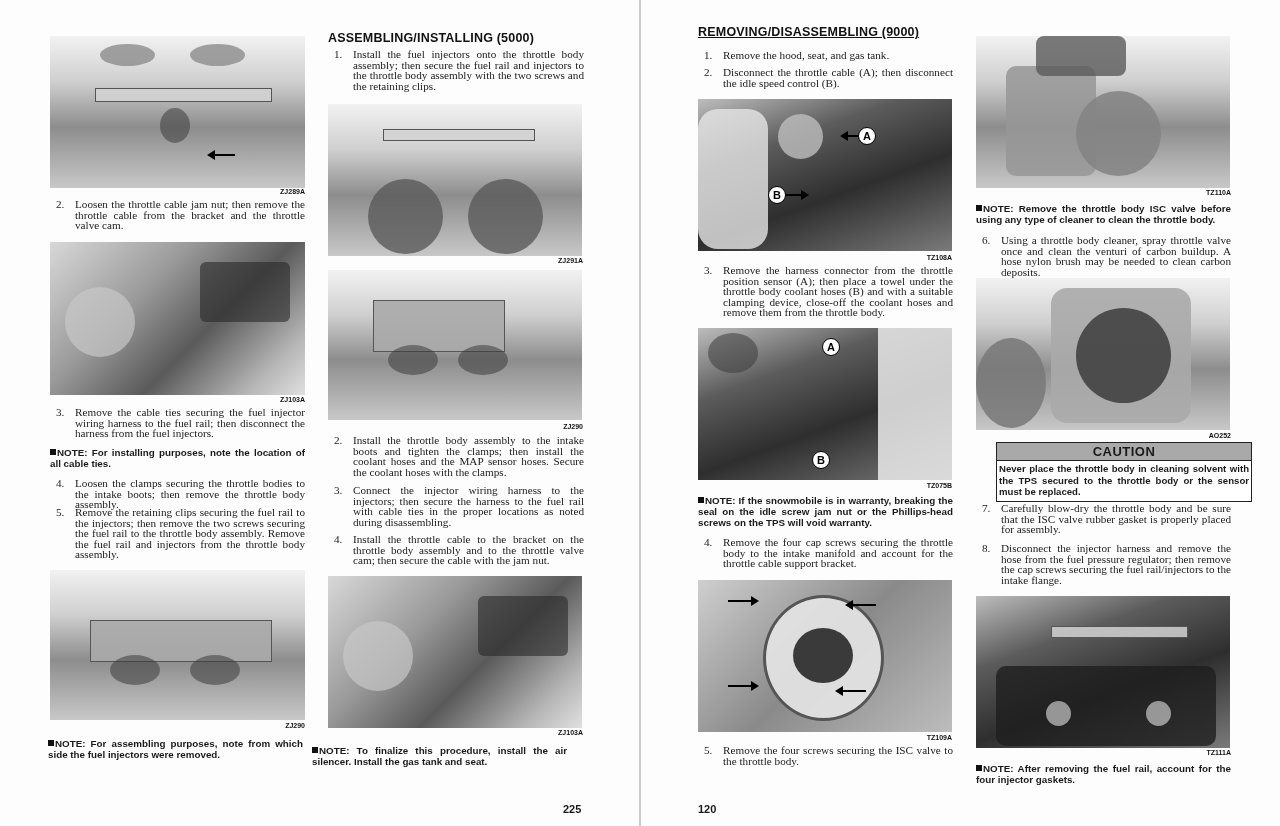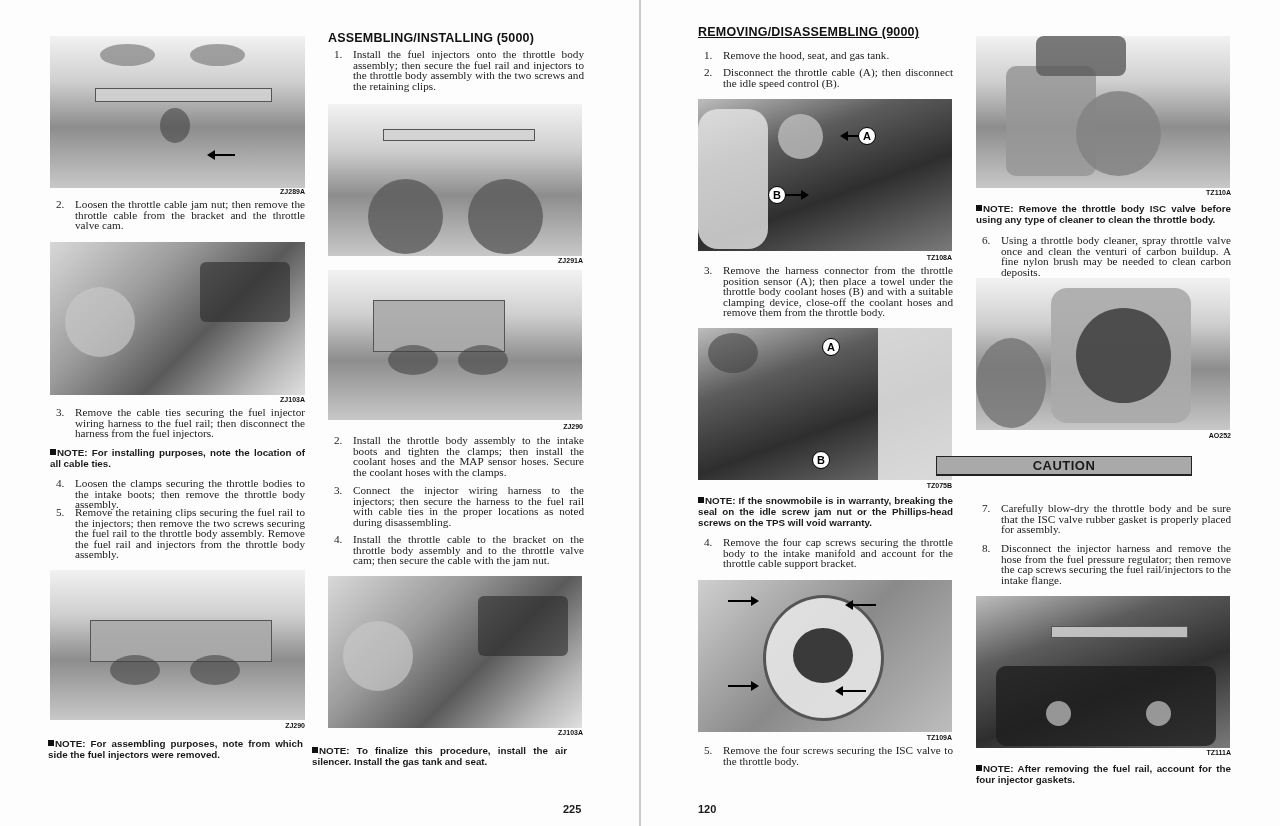--- a/index.html
+++ b/index.html
@@ -16,21 +16,21 @@
   .photo .arrow.right::after { right:-8px; border-left:8px solid #000; }
   .photo .callout { position:absolute; width:16px; height:16px; border-radius:50%; background:#fff; border:1.5px solid #000; font:bold 11px "Liberation Sans", sans-serif; text-align:center; line-height:16px; color:#000; }
   .cap { position:absolute; font:bold 7px "Liberation Sans", sans-serif; text-align:right; color:#111; }
   .heading { position:absolute; font:bold 12.5px "Liberation Sans", sans-serif; letter-spacing:0.2px; color:#111; }
   .step { position:absolute; font-size:11.2px; line-height:10.6px; text-align:justify; }
   .step .num { position:absolute; left:0; top:0; }
   .step .txt { display:block; margin-left:19px; }
   .note { position:absolute; font:bold 9.8px "Liberation Sans", sans-serif; line-height:11px; text-align:justify; }
   .note .sq { display:inline-block; width:6px; height:6px; background:#111; margin-right:1px; vertical-align:1px; }
   .pagenum { position:absolute; font:bold 11px "Liberation Sans", sans-serif; }
-  .caution { position:absolute; left:936px; top:442px; width:254px; border:1.5px solid #222; background:#fff;margin-top:14px; }
+  .caution { position:absolute; left:996px; top:442px; width:254px; border:1.5px solid #222; background:#fff; }
   .caution .hd { background:#a9a9a9; text-align:center; font:bold 13px "Liberation Sans", sans-serif; padding:1px 0; border-bottom:1.5px solid #222; letter-spacing:0.5px; }
   .caution .bd { font:bold 9.6px "Liberation Sans", sans-serif; line-height:11.5px; padding:2px 2px 3px 2px; text-align:justify; }
 </style>
 </head>
 <body>
 
 <div class="divider"></div>
 
 <div>
 
@@ -179,31 +179,32 @@
     <div class="shape" style="left:30px;top:30px;width:90px;height:110px;background:rgba(150,150,150,0.85);border-radius:10px"></div>
     <div class="shape" style="left:60px;top:0;width:90px;height:40px;background:rgba(90,90,90,0.8);border-radius:8px"></div>
     <div class="shape" style="left:100px;top:55px;width:85px;height:85px;background:rgba(130,130,130,0.85)"></div>
   </div>
   <div class="cap" style="left:1176px;top:189px;width:55px;">TZ110A</div>
   <div class="note" style="left:976px;top:203px;width:255px;">
     <span class="sq"></span><span>NOTE: Remove the throttle body ISC valve before using any type of cleaner to clean the throttle body.</span>
   </div>
   <div class="step" style="left:982px;top:235px;width:249px;">
     <span class="num">6.</span>
-    <span class="txt">Using a throttle body cleaner, spray throttle valve once and clean the venturi of carbon buildup. A fine nylon brush may be needed to clean carbon deposits.</span>
+    <span class="txt">Using a throttle body cleaner, spray throttle valve once and clean the venturi of carbon buildup. A hose nylon brush may be needed to clean carbon deposits.</span>
   </div>
   <div class="photo light" style="left:976px;top:278px;width:254px;height:152px;">
     <div class="shape" style="left:75px;top:10px;width:140px;height:135px;background:rgba(170,170,170,0.9);border-radius:16px"></div>
     <div class="shape" style="left:100px;top:30px;width:95px;height:95px;background:rgba(60,60,60,0.85)"></div>
     <div class="shape" style="left:0;top:60px;width:70px;height:90px;background:rgba(120,120,120,0.85)"></div>
   </div>
   <div class="cap" style="left:1176px;top:432px;width:55px;">AO252</div>
 
   <div class="caution">
     <div class="hd">CAUTION</div>
+    <div class="bd">Never place the throttle body in cleaning solvent with the TPS secured to the throttle body or the sensor must be replaced.</div>
   </div>
 
   <div class="step" style="left:982px;top:503px;width:249px;">
     <span class="num">7.</span>
     <span class="txt">Carefully blow-dry the throttle body and be sure that the ISC valve rubber gasket is properly placed for assembly.</span>
   </div>
   <div class="step" style="left:982px;top:543px;width:249px;">
     <span class="num">8.</span>
     <span class="txt">Disconnect the injector harness and remove the hose from the fuel pressure regulator; then remove the cap screws securing the fuel rail/injectors to the intake flange.</span>
   </div>

